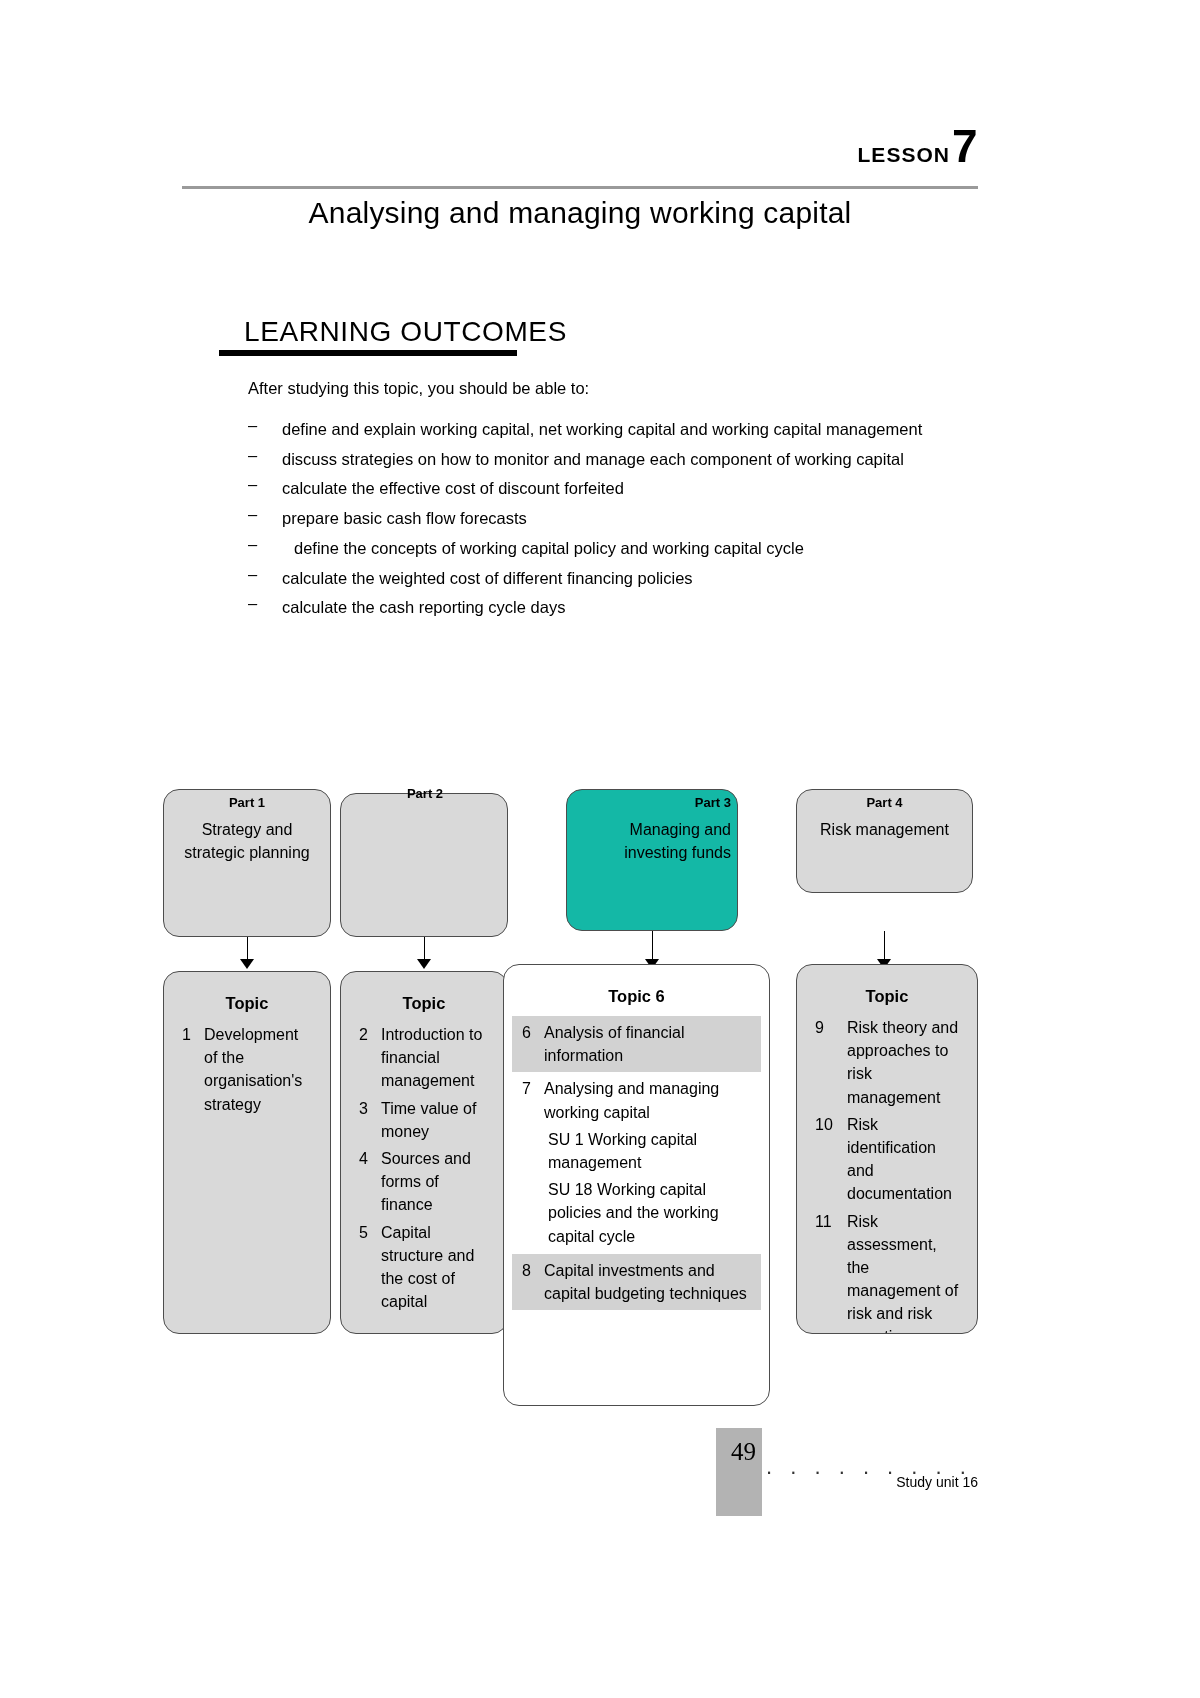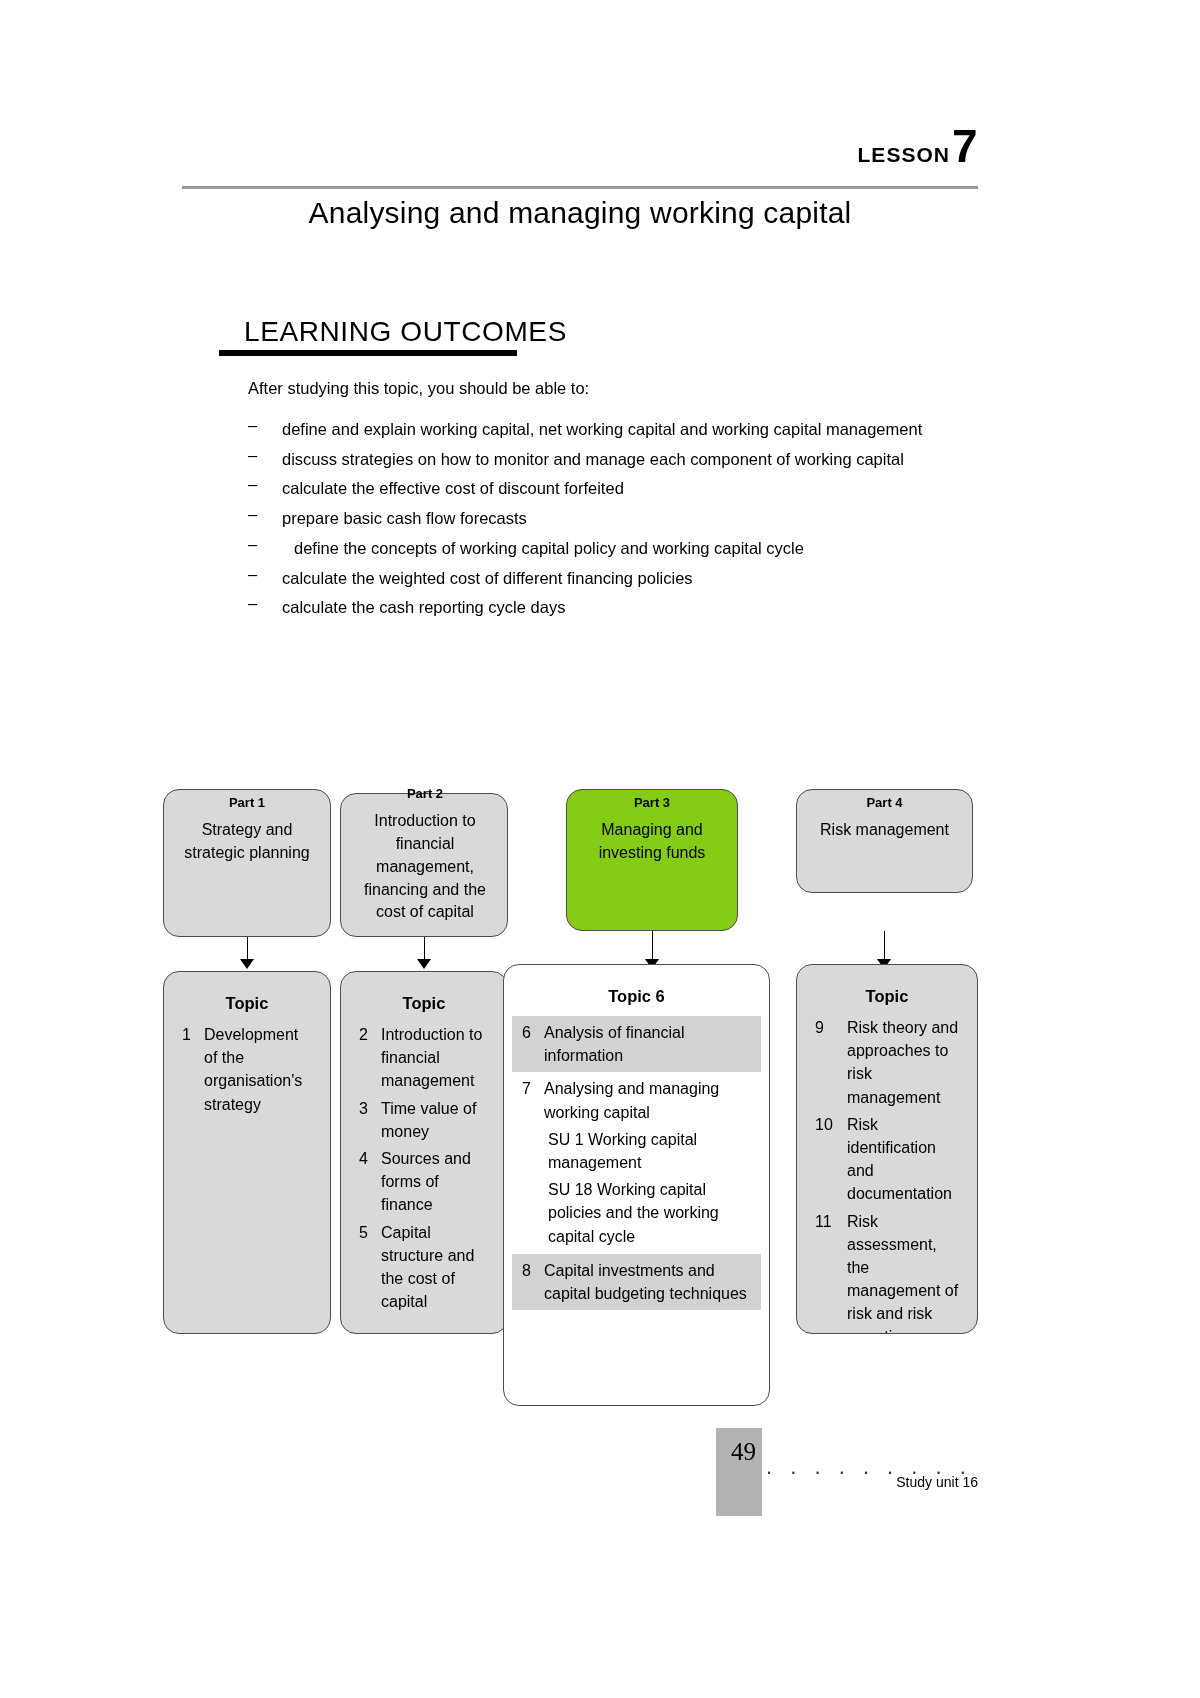--- a/index.html
+++ b/index.html
@@ -118,21 +118,22 @@
     border: 1px solid #4d4d4d;
     border-radius: 16px;
     background: #d9d9d9;
     box-sizing: border-box;
     text-align: center;
     padding: 4px 6px;
     font-size: 16px;
     line-height: 1.42;
   }
   .part-box.white {
-    background: #84cc16;
+    background: #14b8a6;
+    text-align: right;
   }
   .part-title {
     font-weight: bold;
     font-size: 13px;
     margin-bottom: 7px;
   }
   .part-title.raised {
     margin-top: -13px;
   }
   .part-body {
@@ -289,21 +290,20 @@
 
   <div class="diagram">
 
     <div class="part-box" style="left:0px; top:9px; width:168px; height:148px;">
       <div class="part-title">Part 1</div>
       <div class="part-body">Strategy and strategic planning</div>
     </div>
 
     <div class="part-box" style="left:177px; top:13px; width:168px; height:144px;padding-left:8px;">
       <div class="part-title raised">Part 2</div>
-      <div class="part-body">Introduction to financial management, financing and the cost of capital</div>
     </div>
 
     <div class="part-box white" style="left:403px; top:9px; width:172px; height:142px;">
       <div class="part-title">Part 3</div>
       <div class="part-body">Managing and investing funds</div>
     </div>
 
     <div class="part-box" style="left:633px; top:9px; width:177px; height:104px;">
       <div class="part-title">Part 4</div>
       <div class="part-body">Risk management</div>

